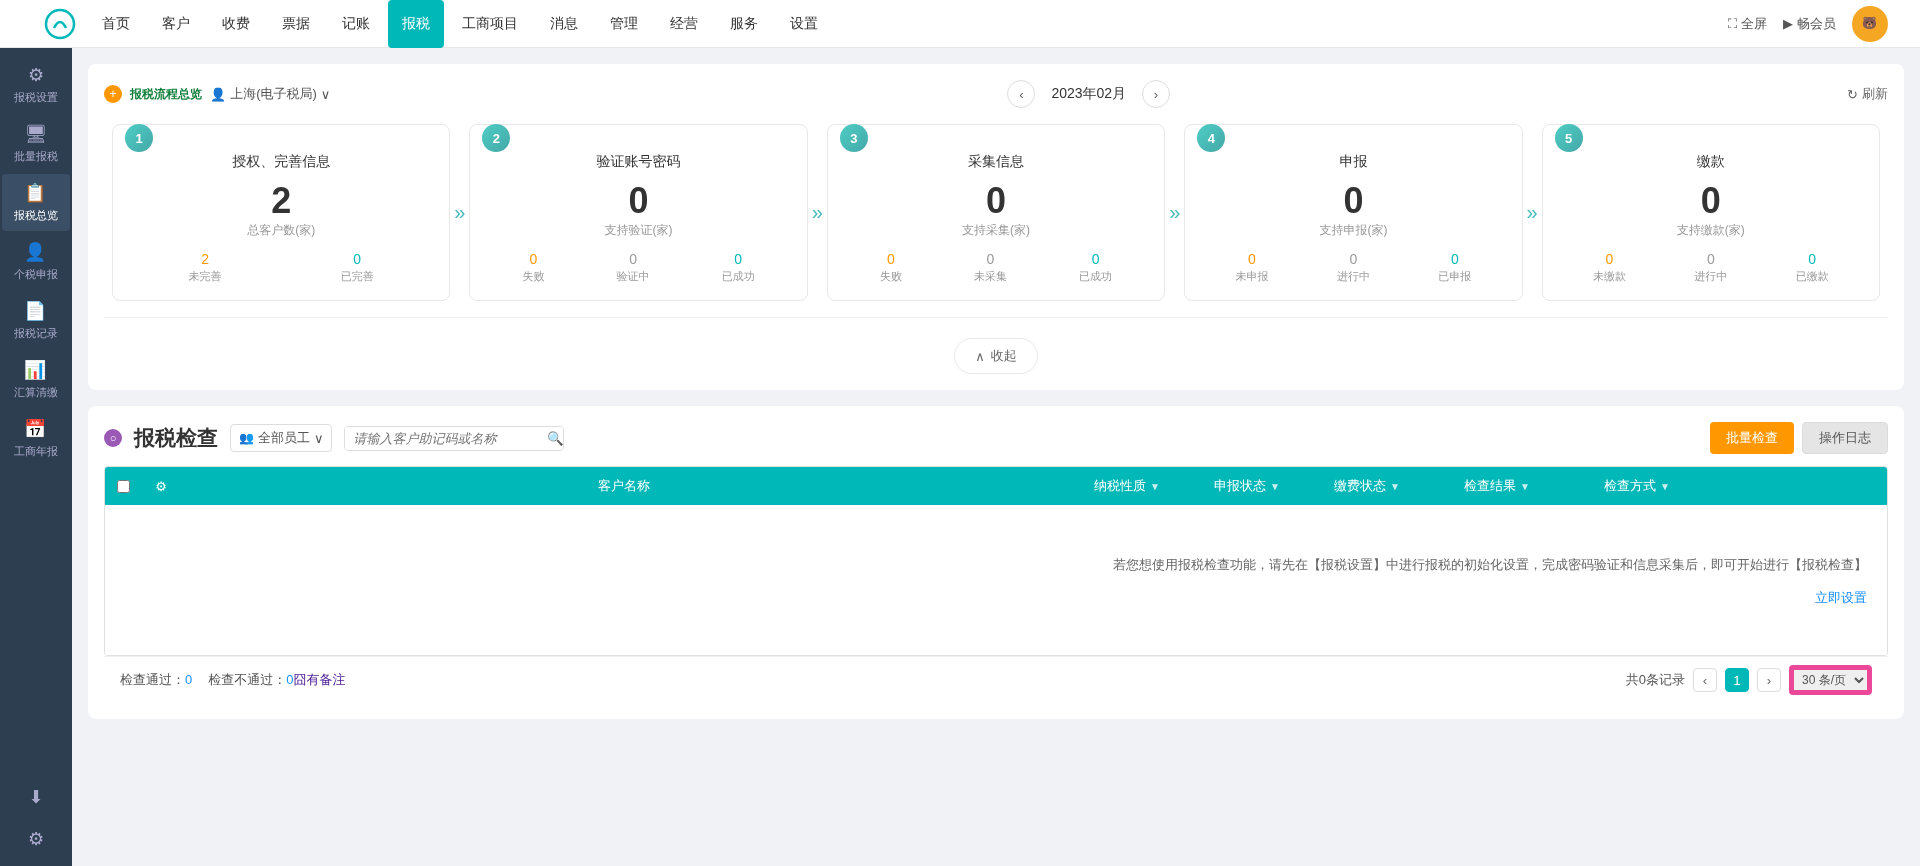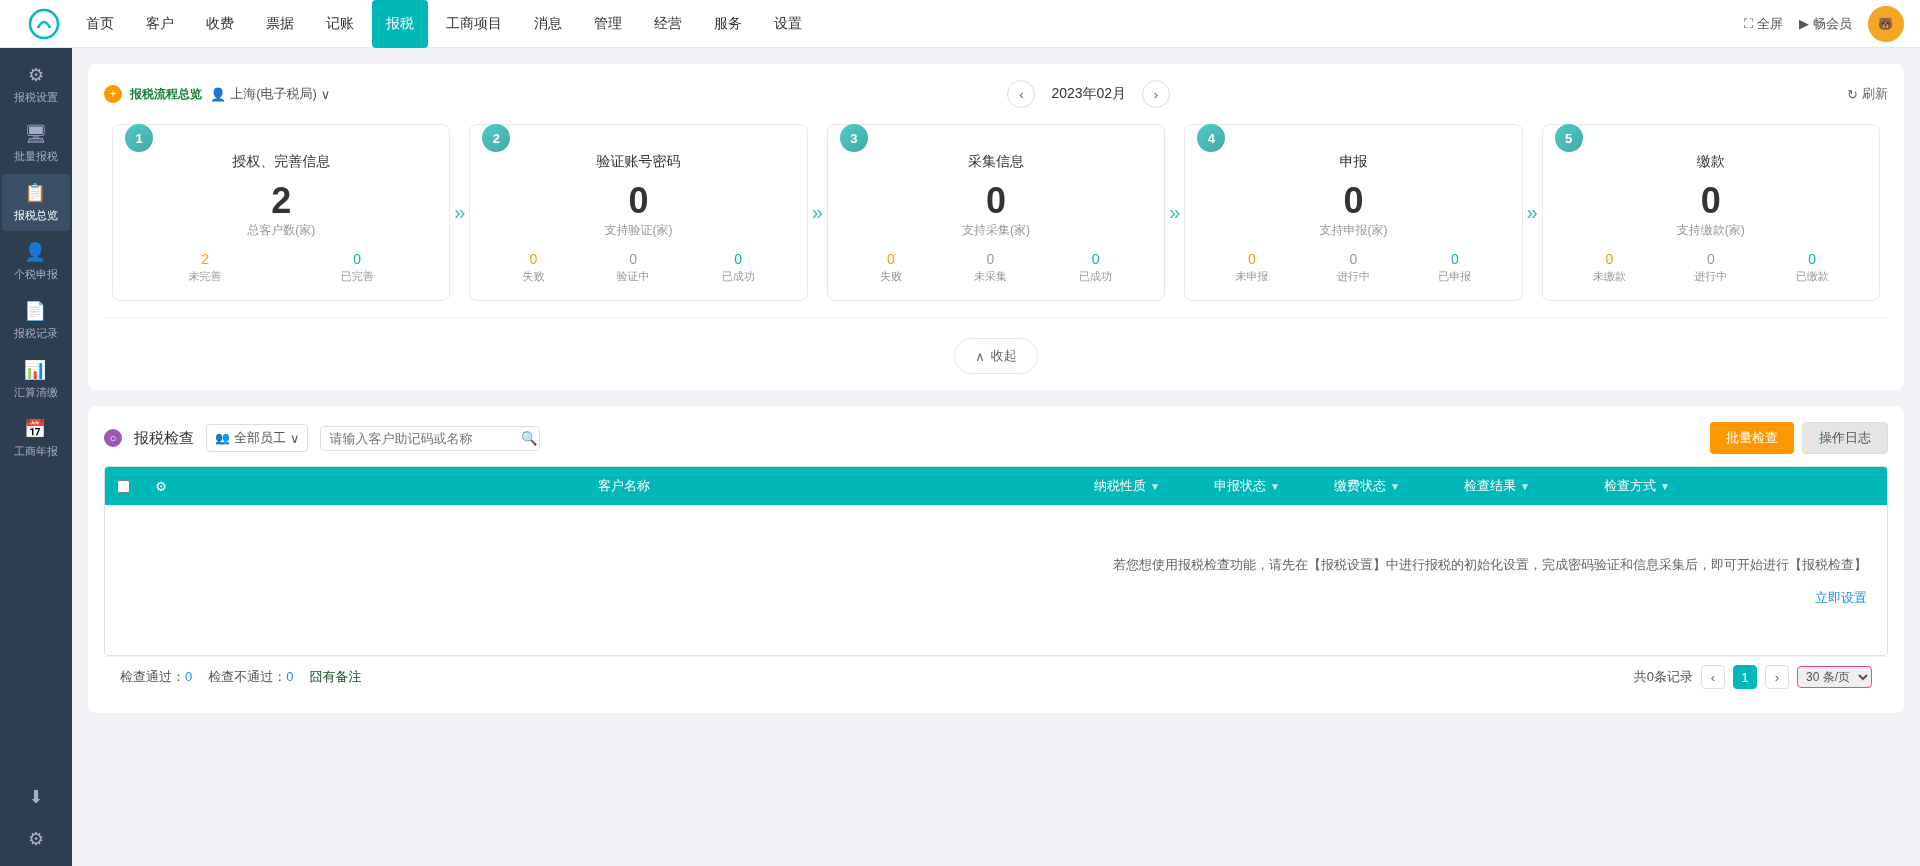--- a/index.html
+++ b/index.html
@@ -1,19 +1,19 @@
 <!DOCTYPE html>
 <html><head>
   <meta charset="utf-8">
   <style>
     * { box-sizing: border-box; margin: 0; padding: 0; }
     body { font-family: 'Microsoft YaHei', Arial, sans-serif; font-size: 13px; background: #f0f2f5; color: #333; display: flex; flex-direction: column; height: 866px; overflow: hidden; }
 
     
-    .top-nav { background: #fff; height: 48px; display: flex; padding: 0 16px; border-bottom: 1px solid #e8e8e8; flex-shrink: 0; }
+    .top-nav { background: #fff; height: 48px; display: flex; padding: 0 32px; border-bottom: 1px solid #e8e8e8; flex-shrink: 0; font-family: Liberation Serif, serif; }
     .logo { width: 56px; display: flex; align-items: center; justify-content: center; }
     .logo-icon { width: 32px; height: 32px; }
     .nav-items { display: flex; align-items: center; gap: 4px; flex: 1; }
     .nav-item { padding: 4px 14px; cursor: pointer; color: #333; font-size: 14px; border-radius: 4px; height: 48px; display: flex; align-items: center; }
     .nav-item.active { background: #00b8b8; color: #fff; border-radius: 4px; }
     .nav-right { display: flex; align-items: center; gap: 16px; }
     .nav-right-item { display: flex; align-items: center; gap: 4px; cursor: pointer; color: #555; font-size: 13px; }
     .avatar-img { width: 36px; height: 36px; background: #f5a623; border-radius: 50%; display: flex; align-items: center; justify-content: center; color: #fff; font-size: 12px; }
 
     
@@ -57,47 +57,47 @@
     .step-stat-num.zero { color: #999; }
     .step-stat-num.green { color: #00b8b8; }
     .step-stat-label { font-size: 11px; color: #999; }
     .arrow-icon { display: flex; align-items: center; justify-content: center; color: #44b9b9; font-size: 20px; margin: 0 -4px; align-self: center; z-index: 1; }
 
     
     .collapse-btn { display: flex; align-items: center; justify-content: center; gap: 6px; padding: 8px 20px; border: 1px solid #e8e8e8; border-radius: 20px; cursor: pointer; color: #666; font-size: 13px; margin: 8px auto 0; width: fit-content; background: #fff; }
 
     
     .check-header { display: flex; align-items: center; gap: 12px; margin-bottom: 12px; }
-    .check-title { font-size: 15px; font-weight: normal; color: #333; display: flex; align-items: center; gap: 6px; }
+    .check-title { font-size: 21px; font-weight: bold; color: #333; display: flex; align-items: center; gap: 6px; }
     .check-badge { width: 18px; height: 18px; border-radius: 50%; background: #9b59b6; display: flex; align-items: center; justify-content: center; color: #fff; font-size: 11px; }
     .employee-select { display: flex; align-items: center; gap: 4px; border: 1px solid #ddd; border-radius: 4px; padding: 4px 8px; cursor: pointer; background: #fff; color: #555; }
     .search-box { display: flex; align-items: center; border: 1px solid #ddd; border-radius: 4px; overflow: hidden; flex: 1; max-width: 220px; }
-    .search-input { border: none; outline: none; padding: 4px 8px; font-size: 13px; flex: 1; }
+    .search-input { border: none; outline: none; padding: 4px 8px; font-size: 13px; flex: 1; font-style: italic; }
     .search-btn { background: #fff; border: none; padding: 4px 8px; cursor: pointer; color: #666; }
     .check-actions { margin-left: auto; display: flex; gap: 8px; padding-left: 20px; }
     .btn-orange { background: #ff9800; color: #fff; border: none; border-radius: 4px; padding: 6px 16px; cursor: pointer; font-size: 13px; }
     .btn-outline { background: #e5e5e5; color: #555; border: 1px solid #ddd; border-radius: 4px; padding: 6px 16px; cursor: pointer; font-size: 13px; }
 
     
     .table-container { border: 1px solid #e0e0e0; border-radius: 4px; overflow: hidden; }
     .table-header { background: #00b8b8; display: grid; grid-template-columns: 36px 40px 1fr 120px 120px 120px 140px 140px 180px; align-items: center; }
     .th { padding: 10px 8px; color: #fff; font-size: 13px; text-align: center; display: flex; align-items: center; justify-content: center; gap: 4px; }
     .table-body { min-height: 150px; background: #fff; display: flex; align-items: flex-end; justify-content: center; flex-direction: column; gap: 12px; padding: 20px; }
     .empty-text { color: #666; font-size: 13px; text-align: center; line-height: 1.8; }
     .link-text { color: #1890ff; cursor: pointer; }
 
     
     .table-footer { display: flex; align-items: center; padding: 8px 16px; background: #fff; border-top: 1px solid #f0f0f0; }
     .footer-stats { display: flex; gap: 16px; color: #555; font-size: 13px; }
-    .footer-note { margin-left: 16px; color: #14532d; font-size: 13px; }
+    .footer-note { color: #4c1d95; font-size: 13px; }
     .footer-link { color: #1890ff; cursor: pointer; }
     .pagination { margin-left: auto; display: flex; align-items: center; gap: 8px; font-size: 13px; color: #555; }
     .page-btn { width: 24px; height: 24px; border: 1px solid #ddd; border-radius: 4px; background: #fff; cursor: pointer; display: flex; align-items: center; justify-content: center; color: #666; }
     .page-btn.active { background: #00b8b8; color: #fff; border-color: #00b8b8; }
-    .page-select { border: 1px solid #ec4899; border-radius: 4px; padding: 2px 4px; font-size: 12px; color: #555; }
+    .page-select { border: 5px solid #ec4899; border-radius: 4px; padding: 2px 4px; font-size: 12px; color: #555; }
 
     
     .filter-icon { font-size: 10px; opacity: 0.8; }
   </style>
 </head>
 <body>
 
 <div class="top-nav">
   <div class="logo">
     <svg class="logo-icon" viewBox="0 0 32 32" fill="none">

